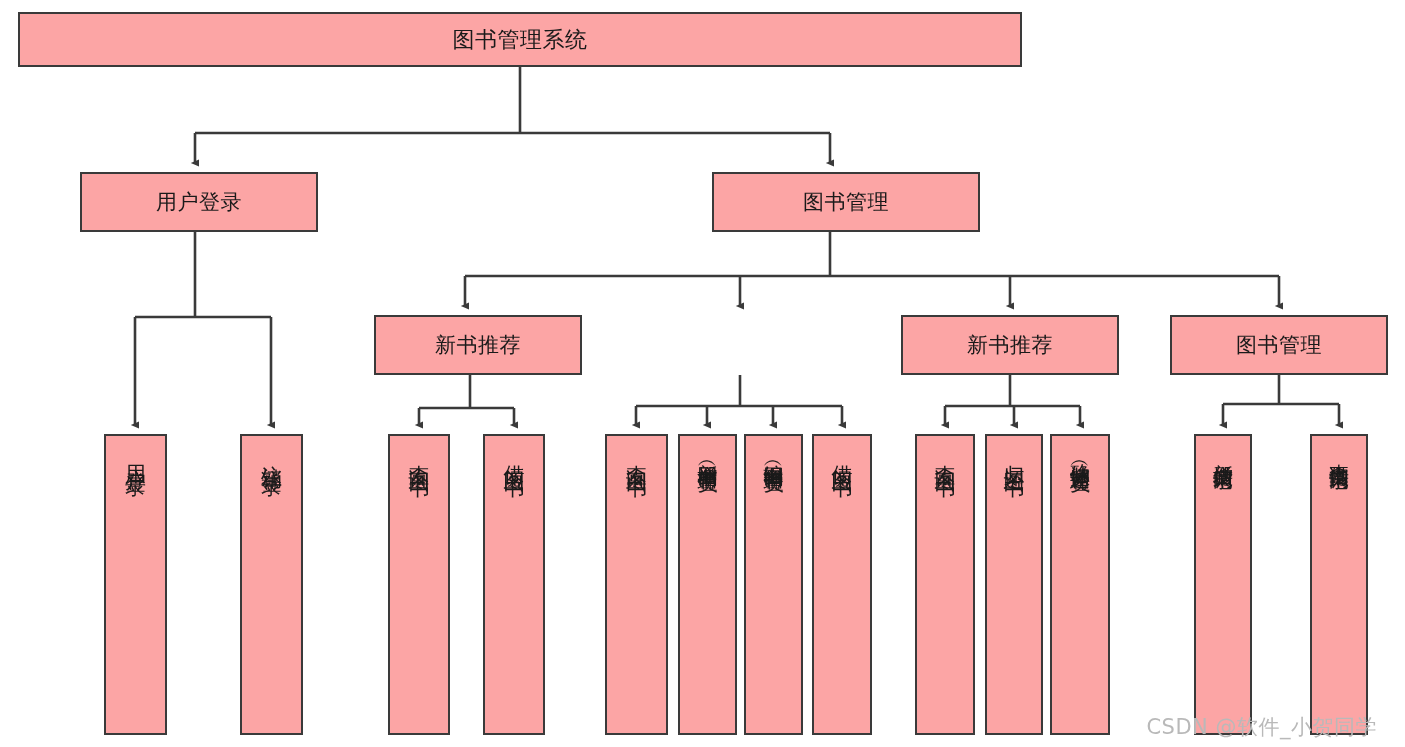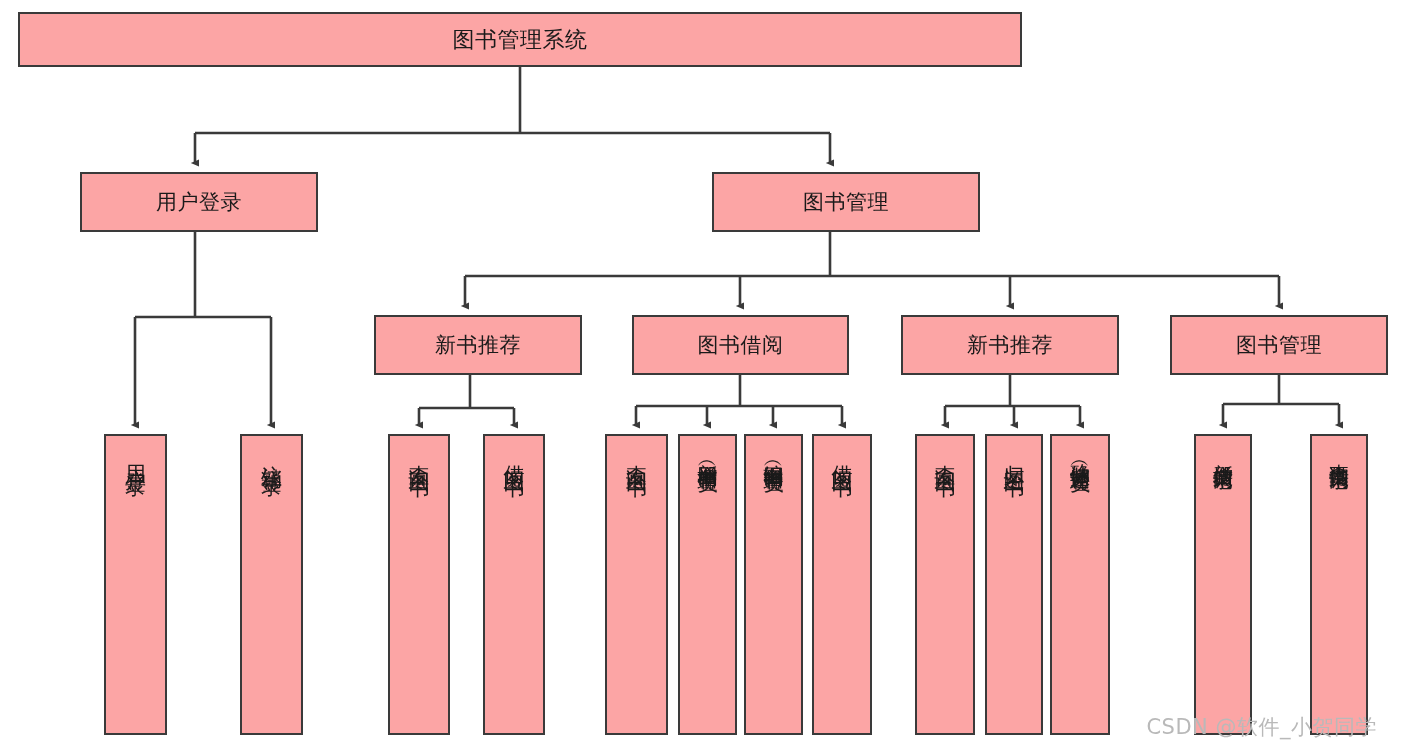--- a/index.html
+++ b/index.html
@@ -142,23 +142,20 @@
   <div class="node horizontal" style="left:80px; top:172px; width:238px; height:60px;">
     <span class="node-label">用户登录</span>
   </div>
   <div class="node horizontal" style="left:712px; top:172px; width:268px; height:60px;">
     <span class="node-label">图书管理</span>
   </div>
 
   <div class="node horizontal" style="left:374px; top:315px; width:208px; height:60px;">
     <span class="node-label">新书推荐</span>
   </div>
-  <div class="node horizontal" style="left:632px; top:315px; width:217px; height:60px;">
-    <span class="node-label">图书借阅</span>
-  </div>
   <div class="node horizontal" style="left:901px; top:315px; width:218px; height:60px;">
     <span class="node-label">新书推荐</span>
   </div>
   <div class="node horizontal" style="left:1170px; top:315px; width:218px; height:60px;">
     <span class="node-label">图书管理</span>
   </div>
 
   <div class="node vertical" style="left:104px; top:434px; width:63px; height:301px;">
     <span class="node-label">用户登录</span>
   </div>

